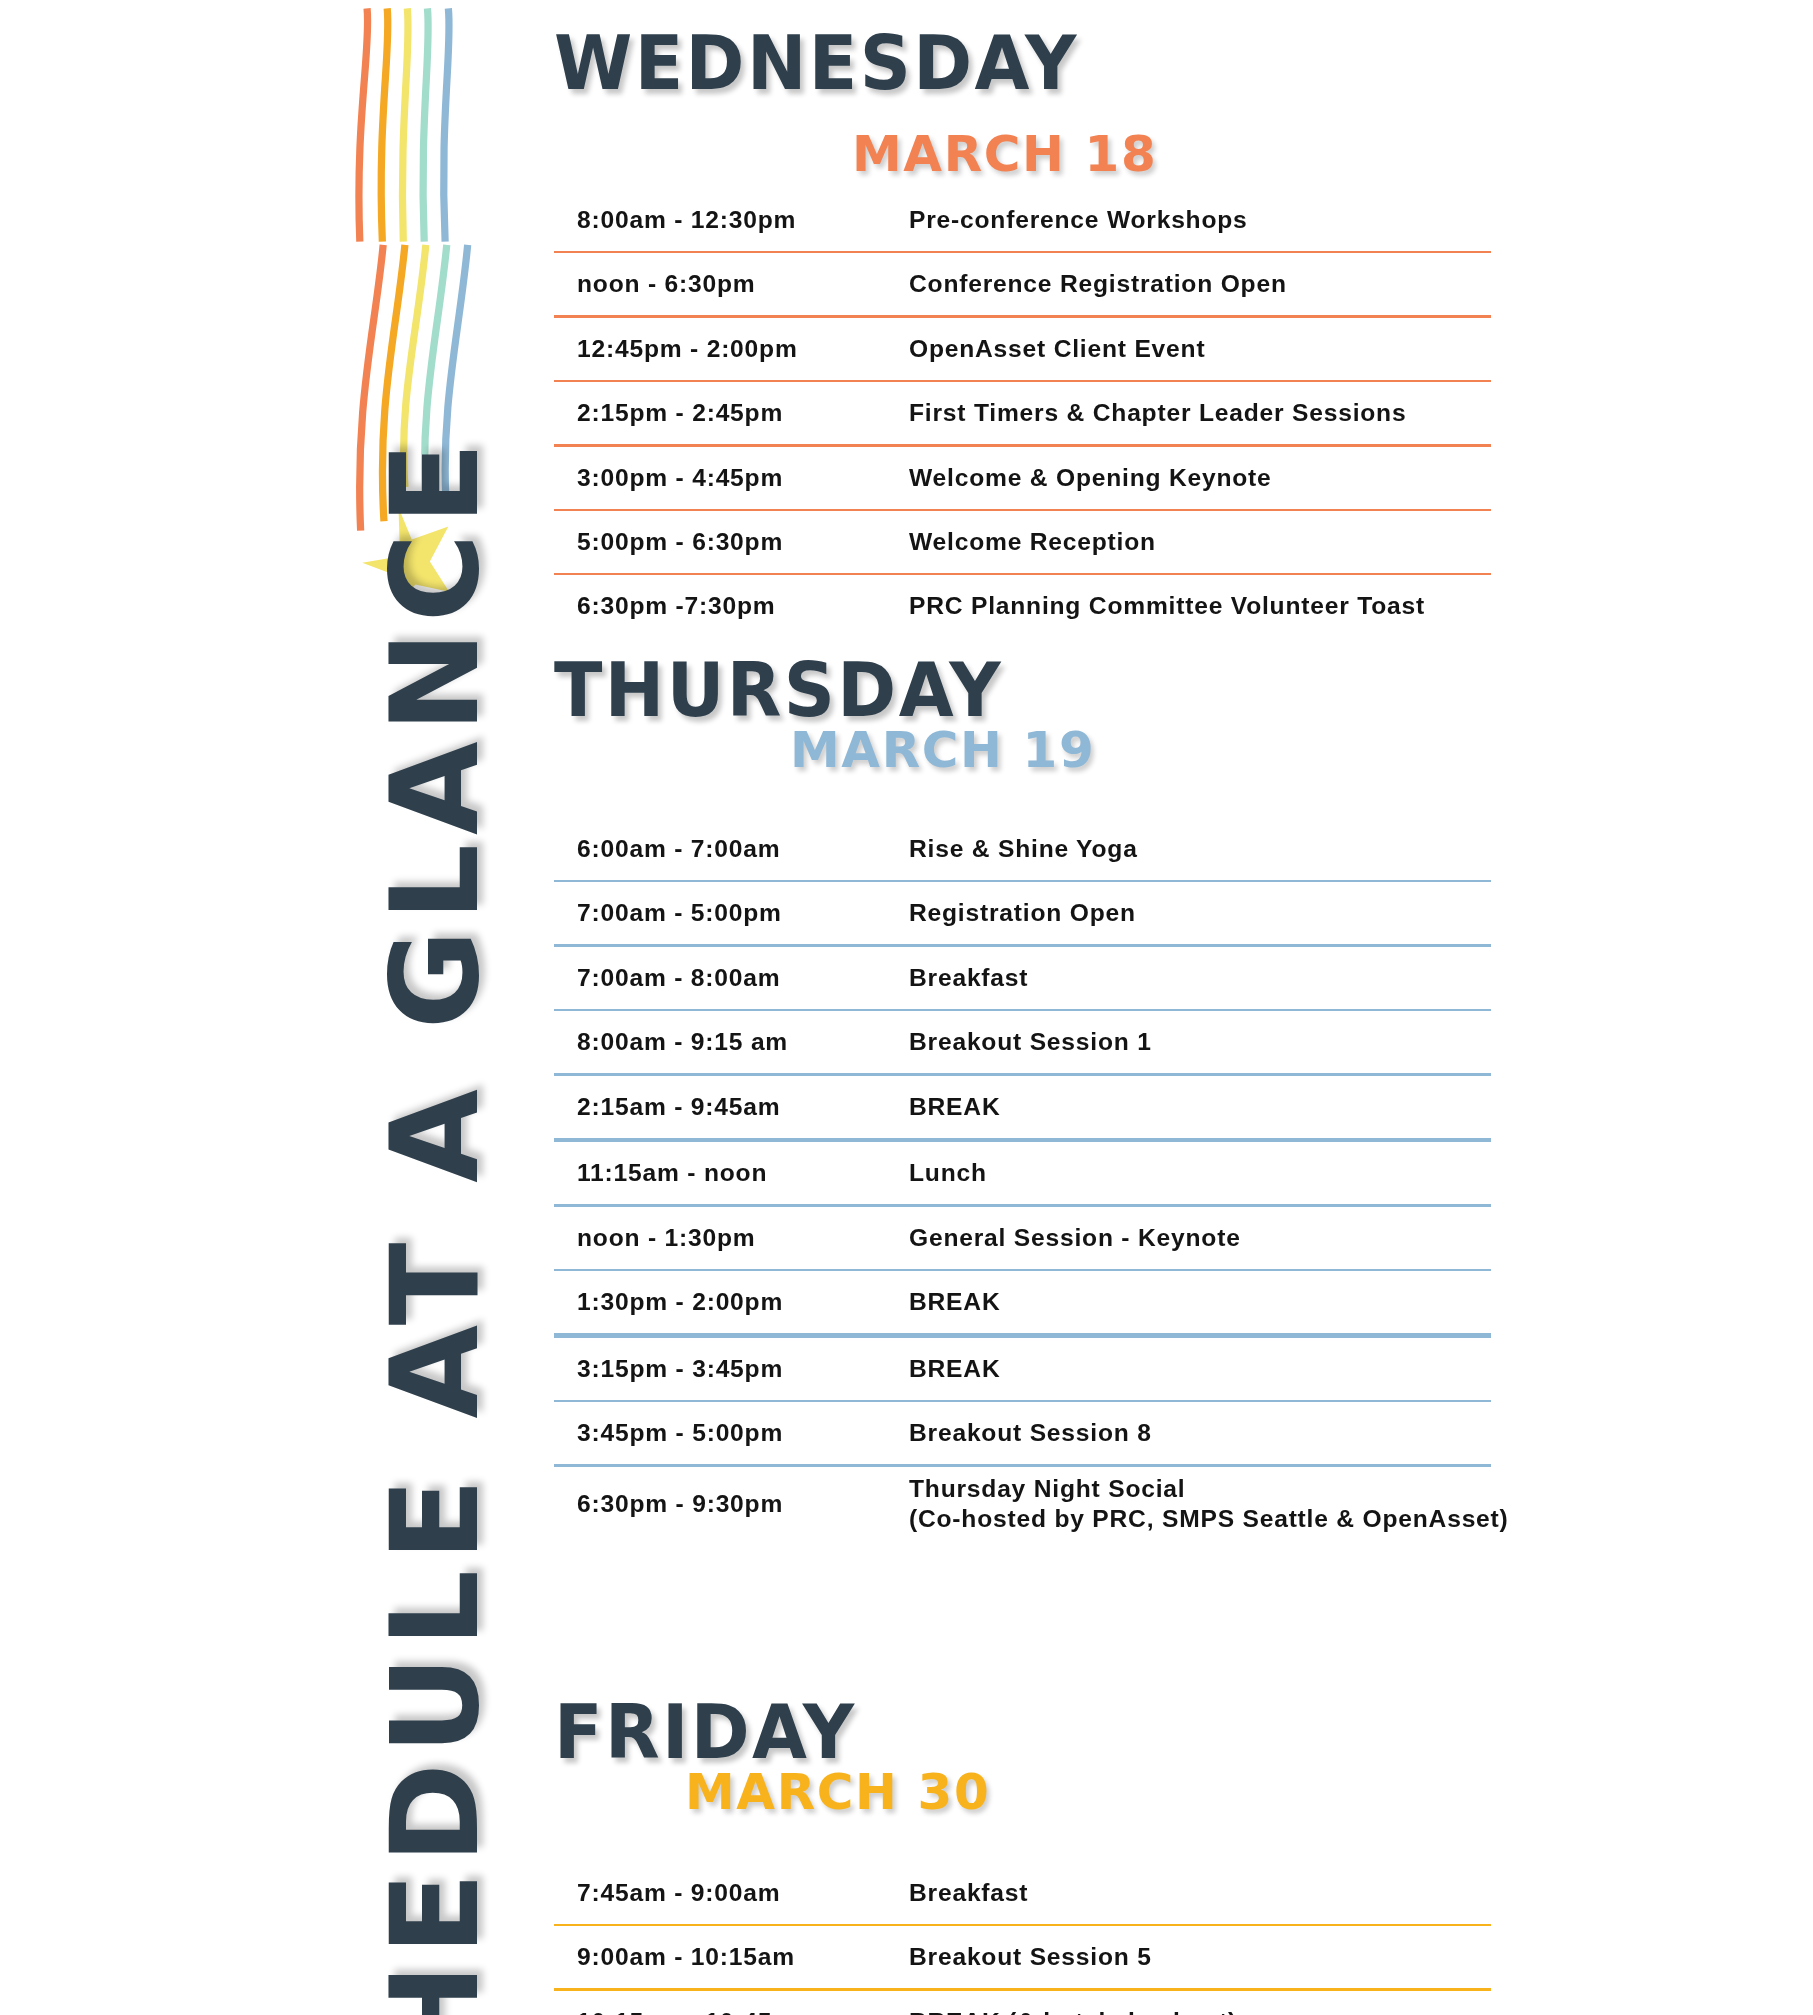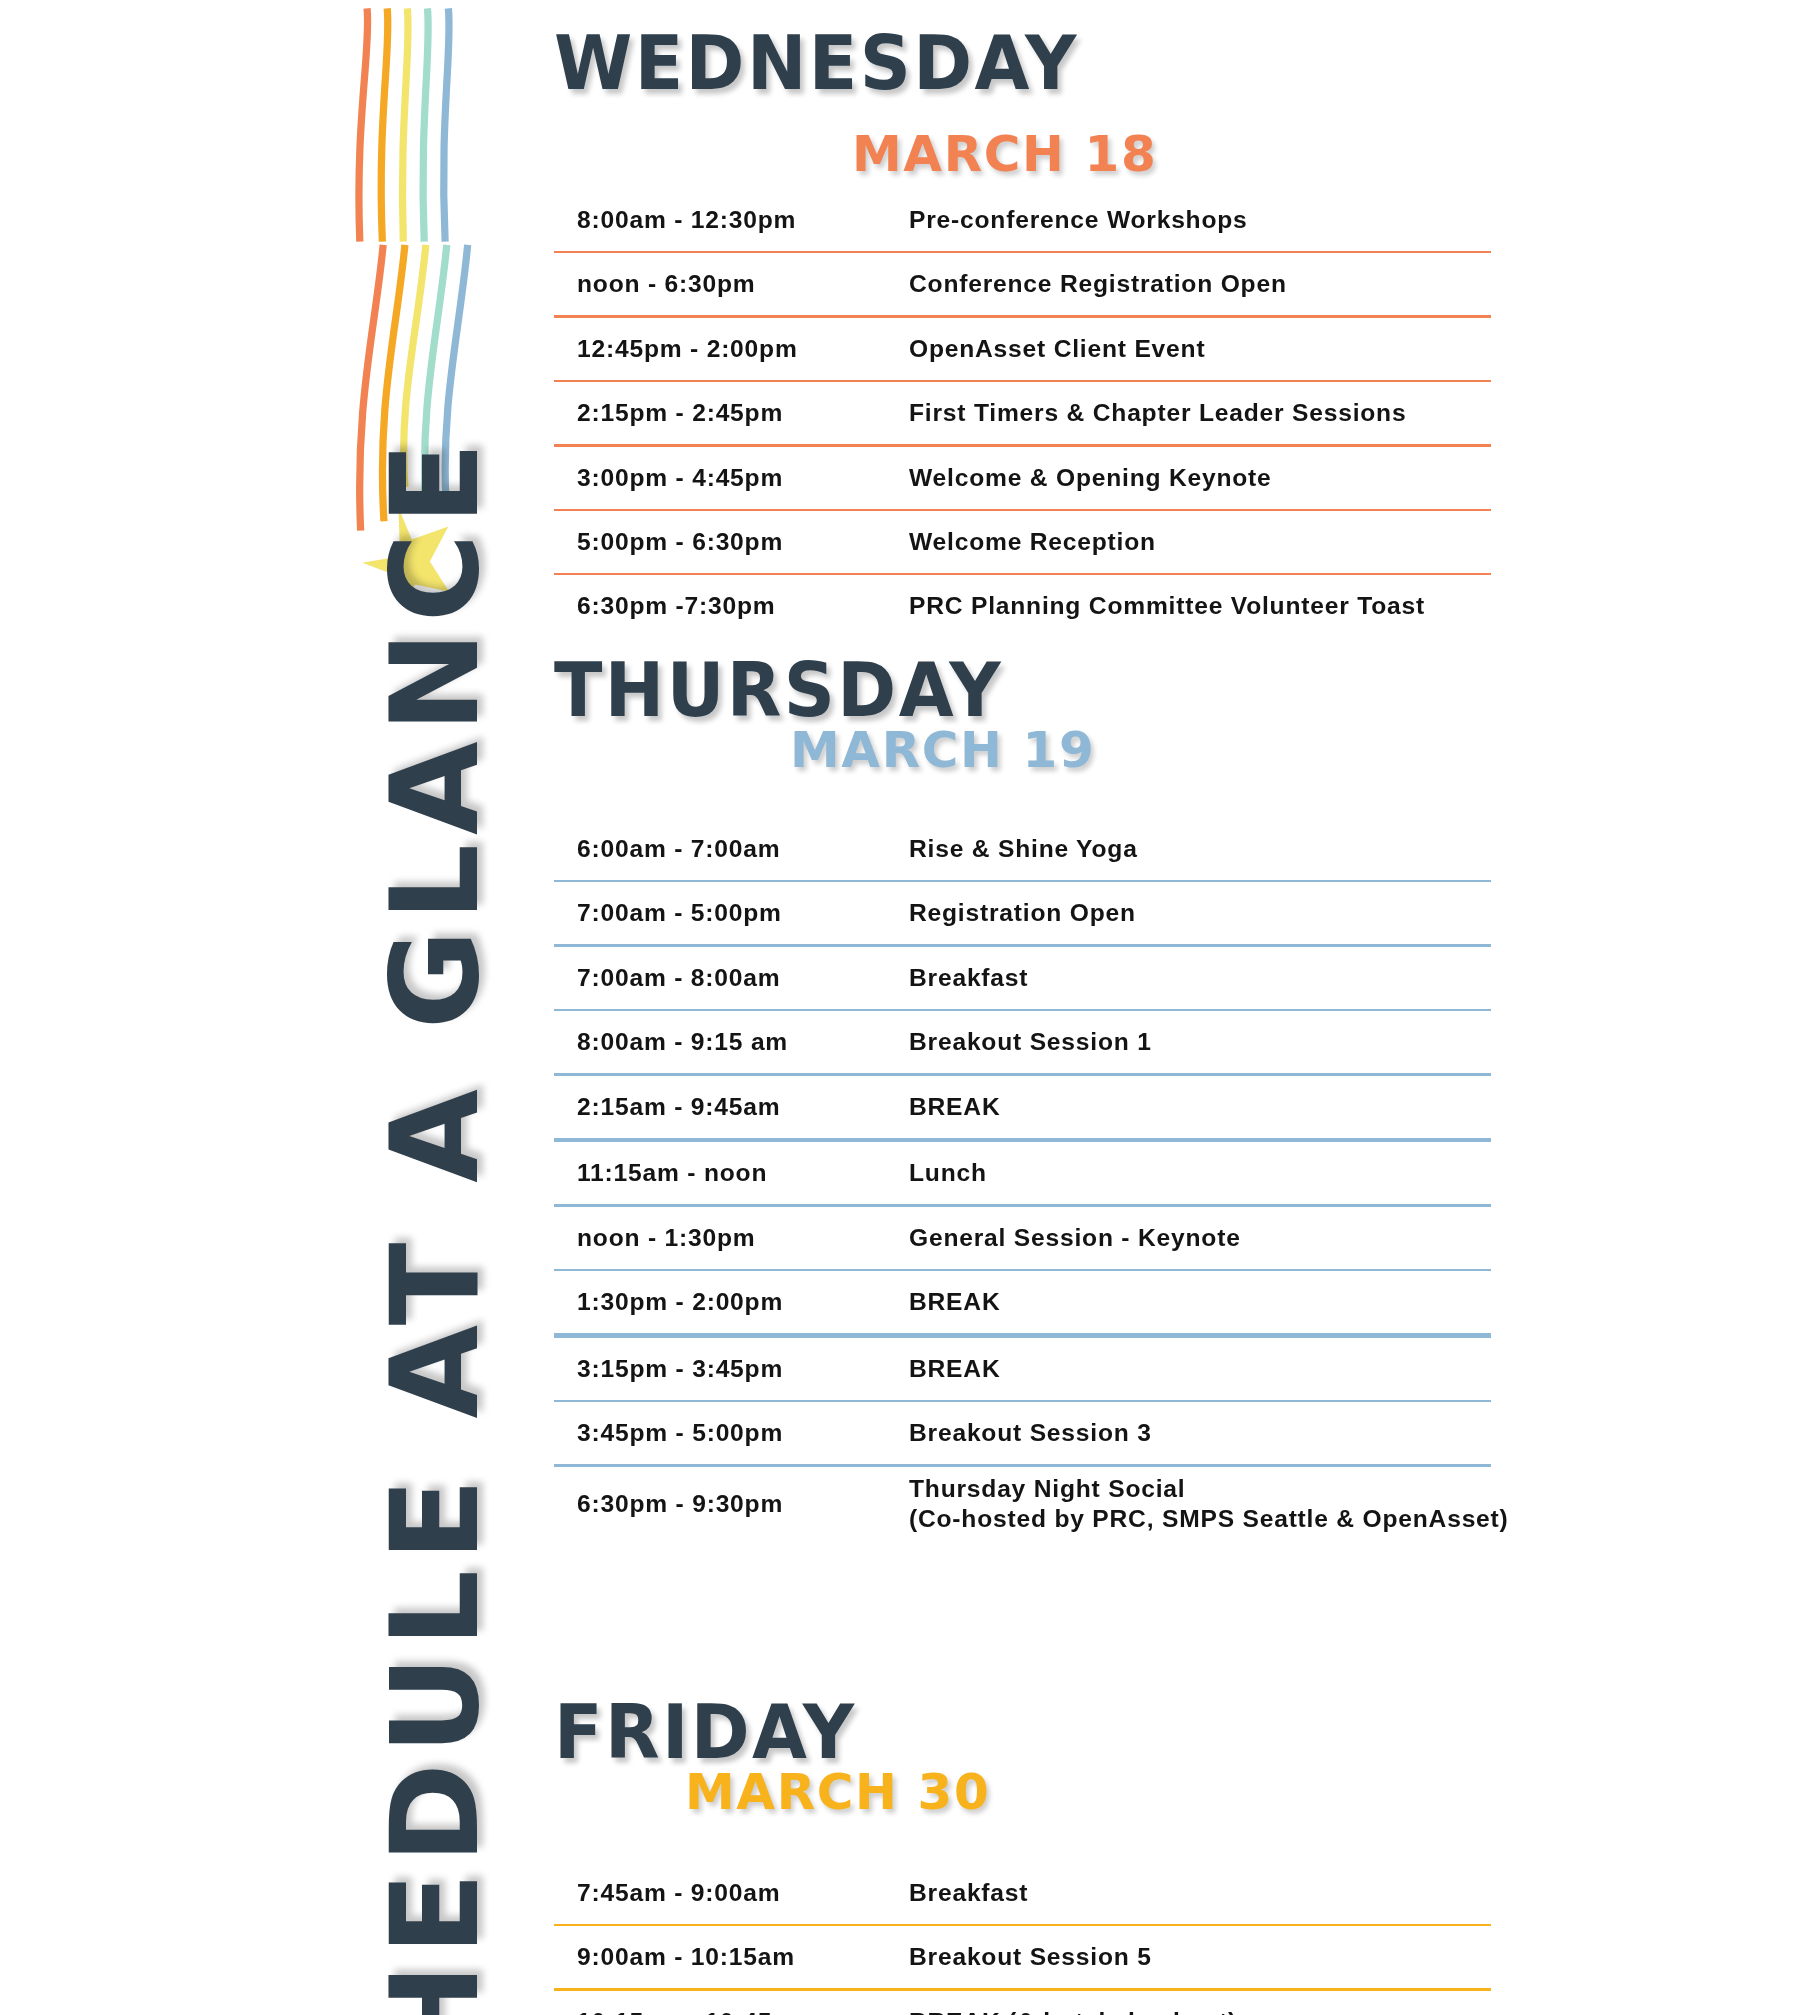--- a/index.html
+++ b/index.html
@@ -156,21 +156,21 @@
     </div>
   <div class="divider" style="background:#8fb8d6;"></div>
   <div class="divider" style="background:#8fb8d6;"></div>
   <div class="row">
       <span class="time">3:15pm - 3:45pm</span>
       <span class="event">BREAK</span>
     </div>
   <div class="divider" style="background:#8fb8d6;"></div>
   <div class="row">
       <span class="time">3:45pm - 5:00pm</span>
-      <span class="event">Breakout Session 3</span>
+      <span class="event">Breakout Session 8</span>
     </div>
   <div class="divider" style="background:#8fb8d6;"></div>
   <div class="row tall">
     <span class="time">6:30pm - 9:30pm</span>
     <span class="event">
       <span>Thursday Night Social</span><br>
       <span>(Co-hosted by PRC, SMPS Seattle &amp; OpenAsset)</span>
     </span>
   </div>
 </div>

